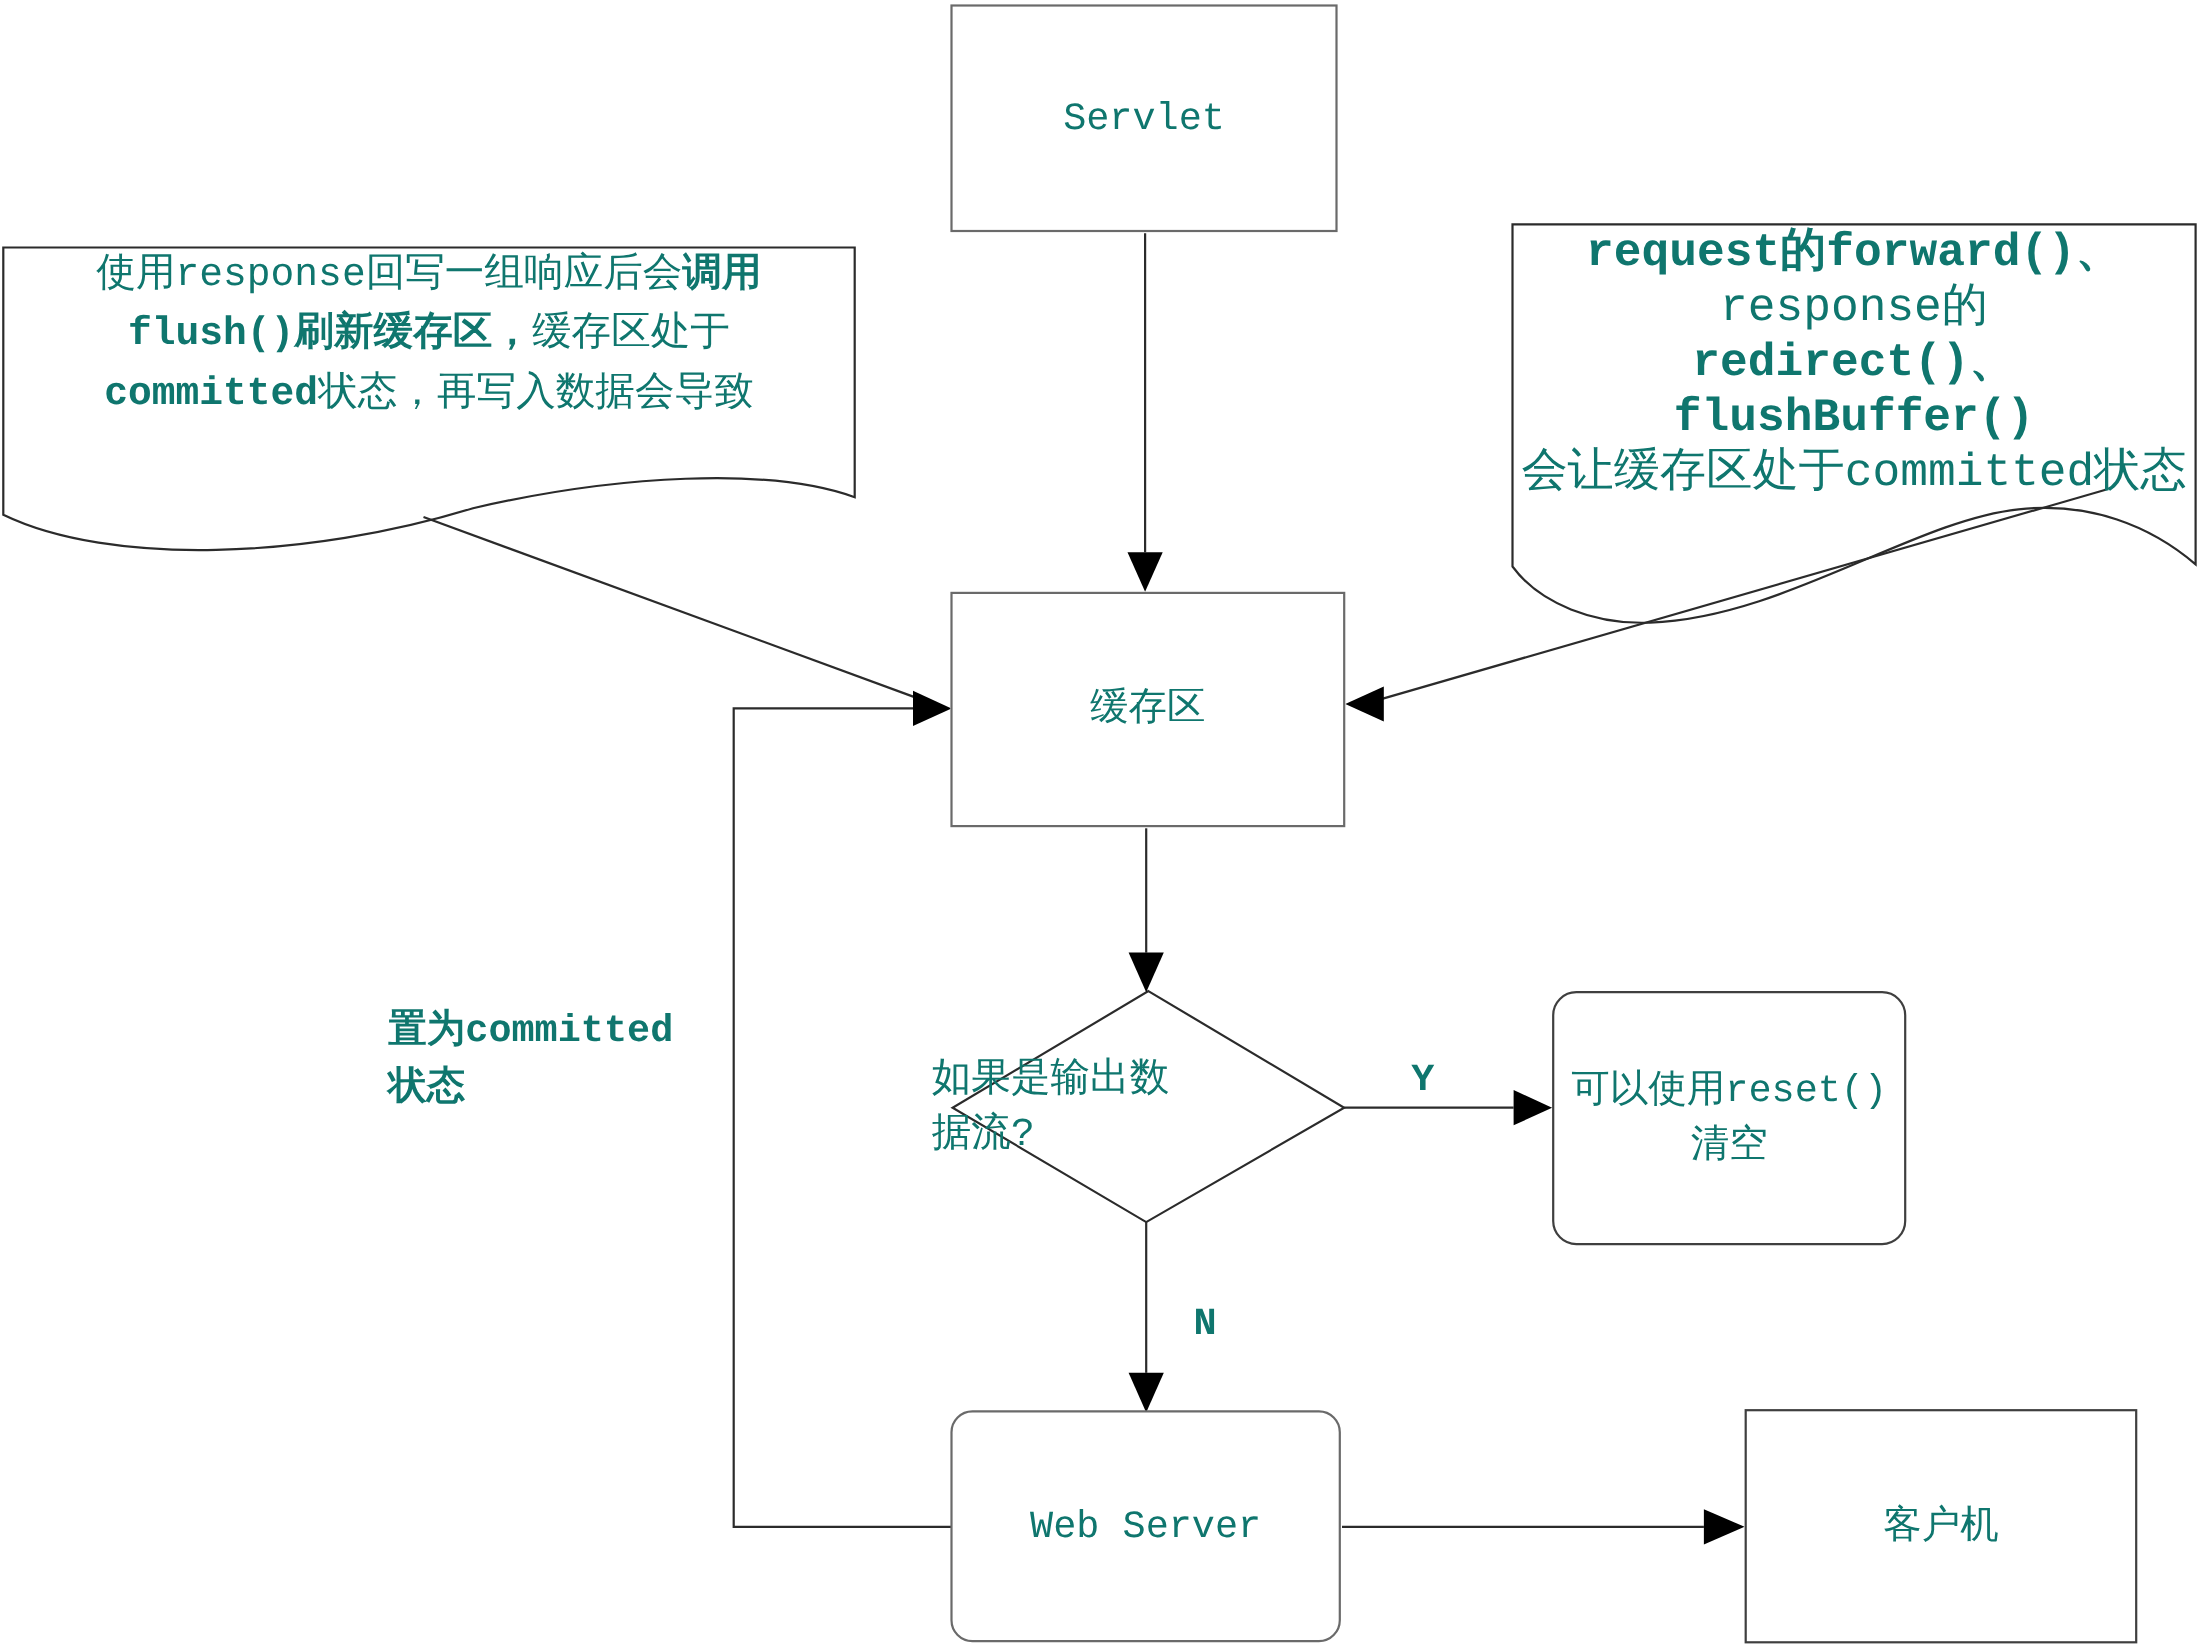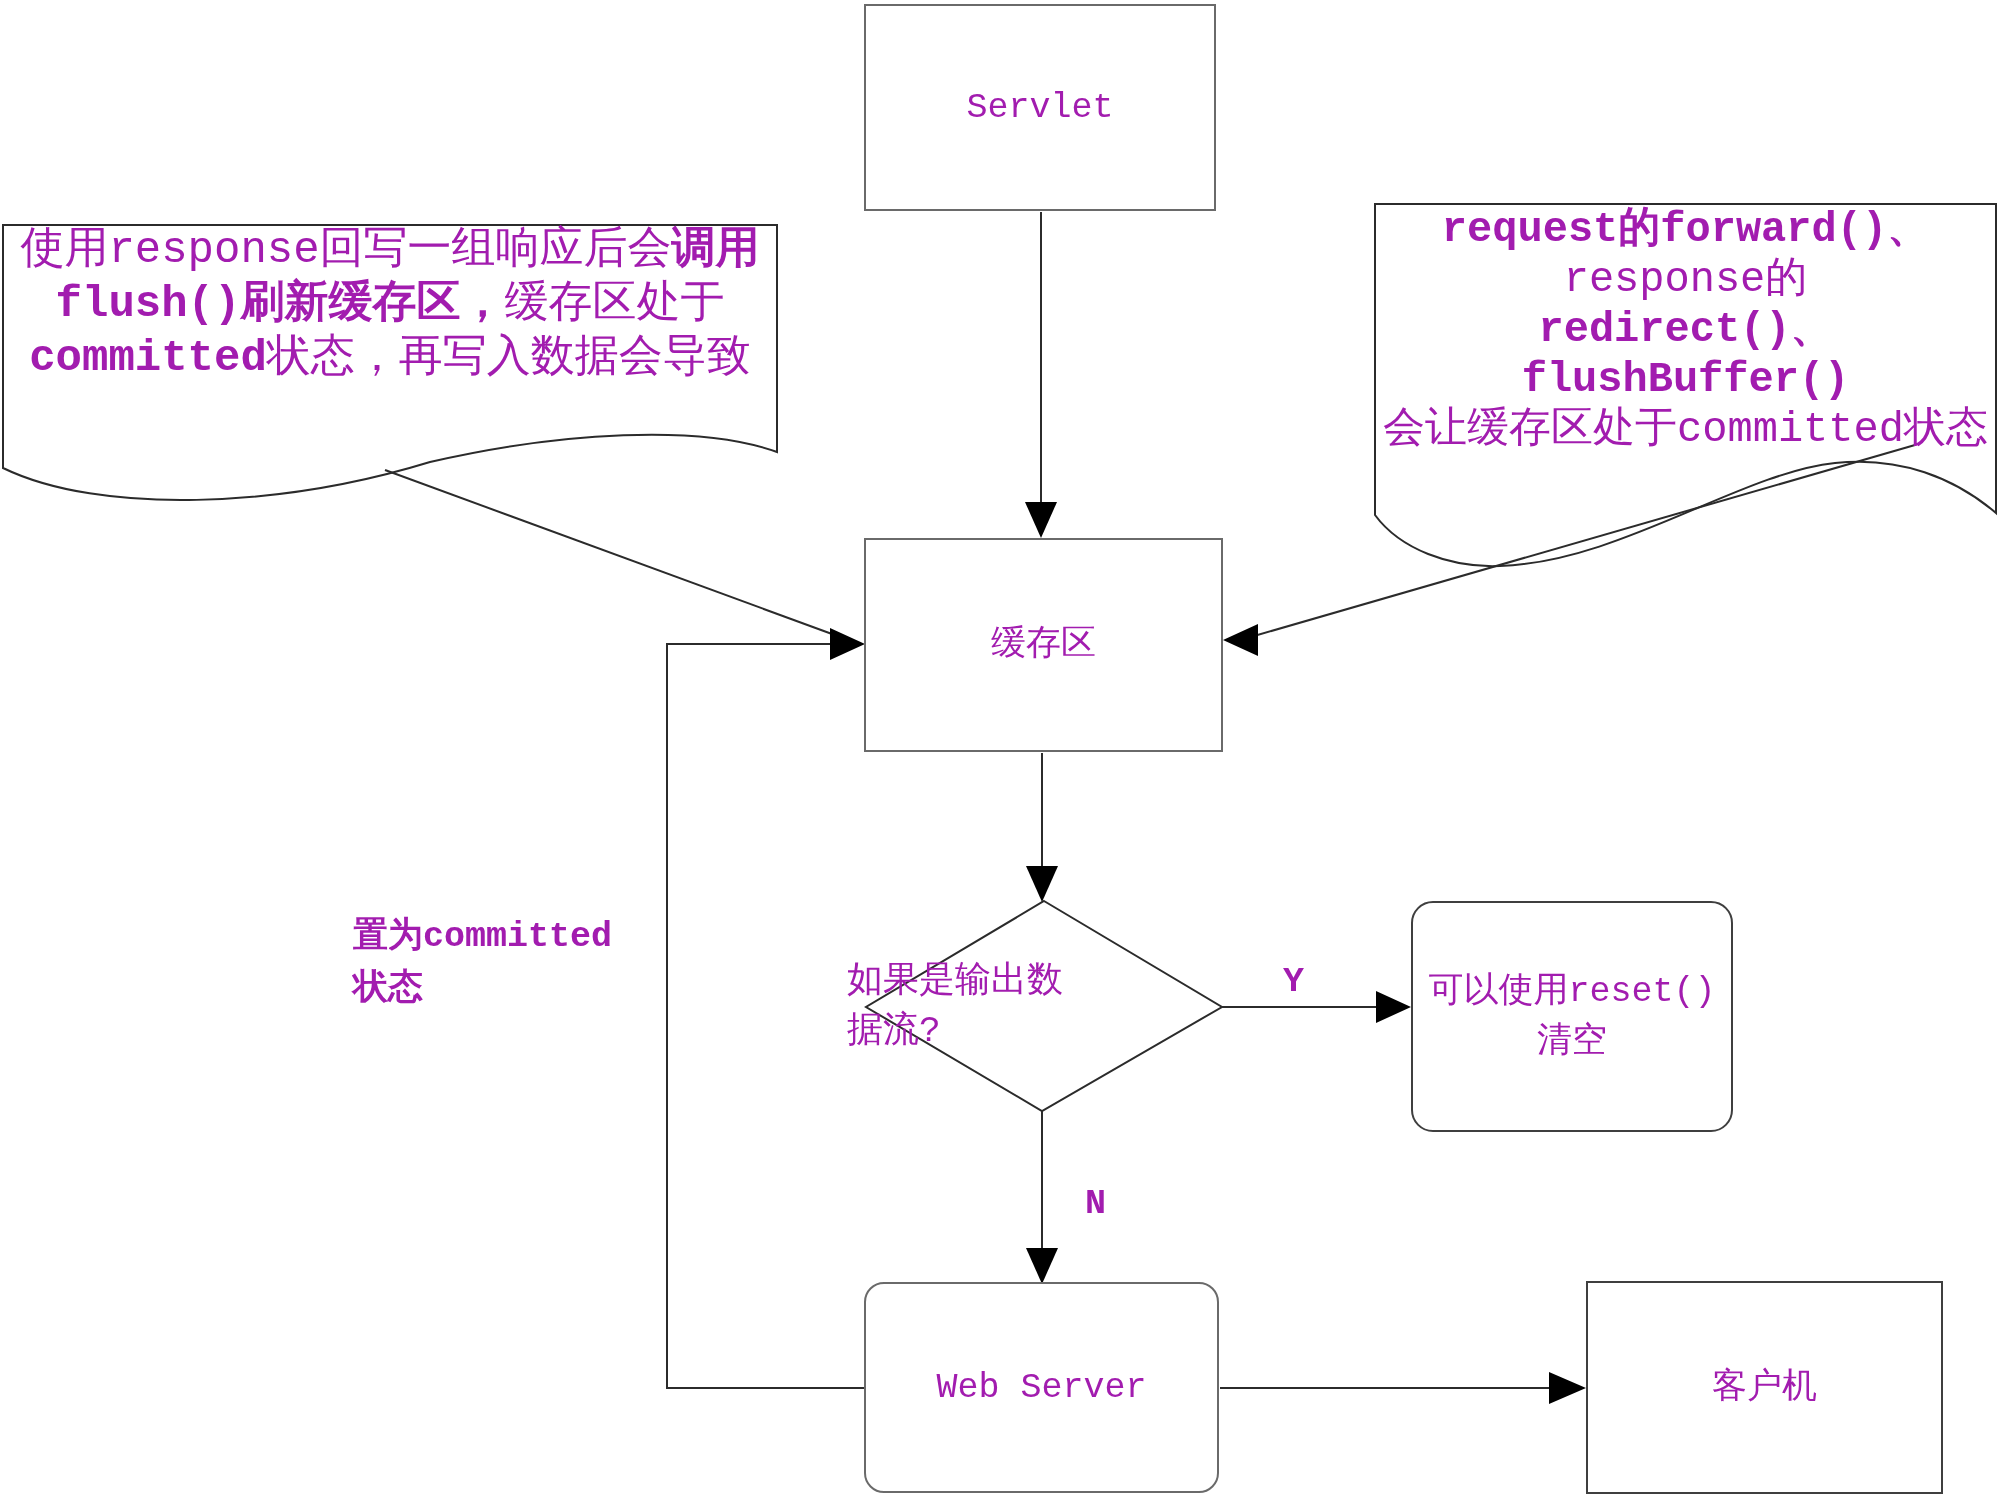--- a/index.html
+++ b/index.html
@@ -1,41 +1,41 @@
 <!DOCTYPE html>
 <html><head>
 <meta charset="utf-8">
 <style>
   html,body{margin:0;padding:0;background:#ffffff;}
   #canvas{
     position:relative;
     width:1999px;height:1496px;
     background:#ffffff;
     font-family:"Liberation Mono","DejaVu Sans Mono",monospace;
-    color:#a21caf;
+    color:#0f766e;
     overflow:hidden;
   }
   #wires{position:absolute;left:0;top:0;z-index:1;}
   .box{
     position:absolute;
     box-sizing:border-box;
     background:#ffffff;
     border:2px solid #6a6a6a;
     display:flex;flex-direction:column;
     align-items:center;justify-content:center;
     font-size:35px;line-height:50px;
     text-align:center;
     z-index:2;
     white-space:nowrap;
   }
   .darkborder{border-color:#3f3f3f;}
   .lbl{position:absolute;z-index:3;text-align:left;font-weight:bold;}
   .callout-text{
     position:absolute;z-index:3;text-align:center;
-    font-size:44px;
+    font-size:36px;
   }
   .b{font-weight:bold;}
   #servlet-box   {left:864px; top:4px;    width:352px; height:207px;}
   #buffer-box    {left:864px; top:538px;  width:359px; height:214px;}
   #webserver-box {left:864px; top:1282px; width:355px; height:211px;border-radius:20px;}
   #client-box    {left:1586px;top:1281px; width:357px; height:213px;font-family:Liberation Mono, monospace;}
   #reset-box     {left:1411px;top:901px;  width:322px; height:231px;border-radius:22px;}
   #decision-text {left:847px; top:957px;  width:320px; font-size:36px; line-height:50px; z-index:3; position:absolute; text-align:left;}
   #callout-left-text {left:3px;   top:223px; width:774px; line-height:54px;}
   #callout-right-text{left:1375px;top:205px; width:621px; line-height:50px; font-size:42px;}

